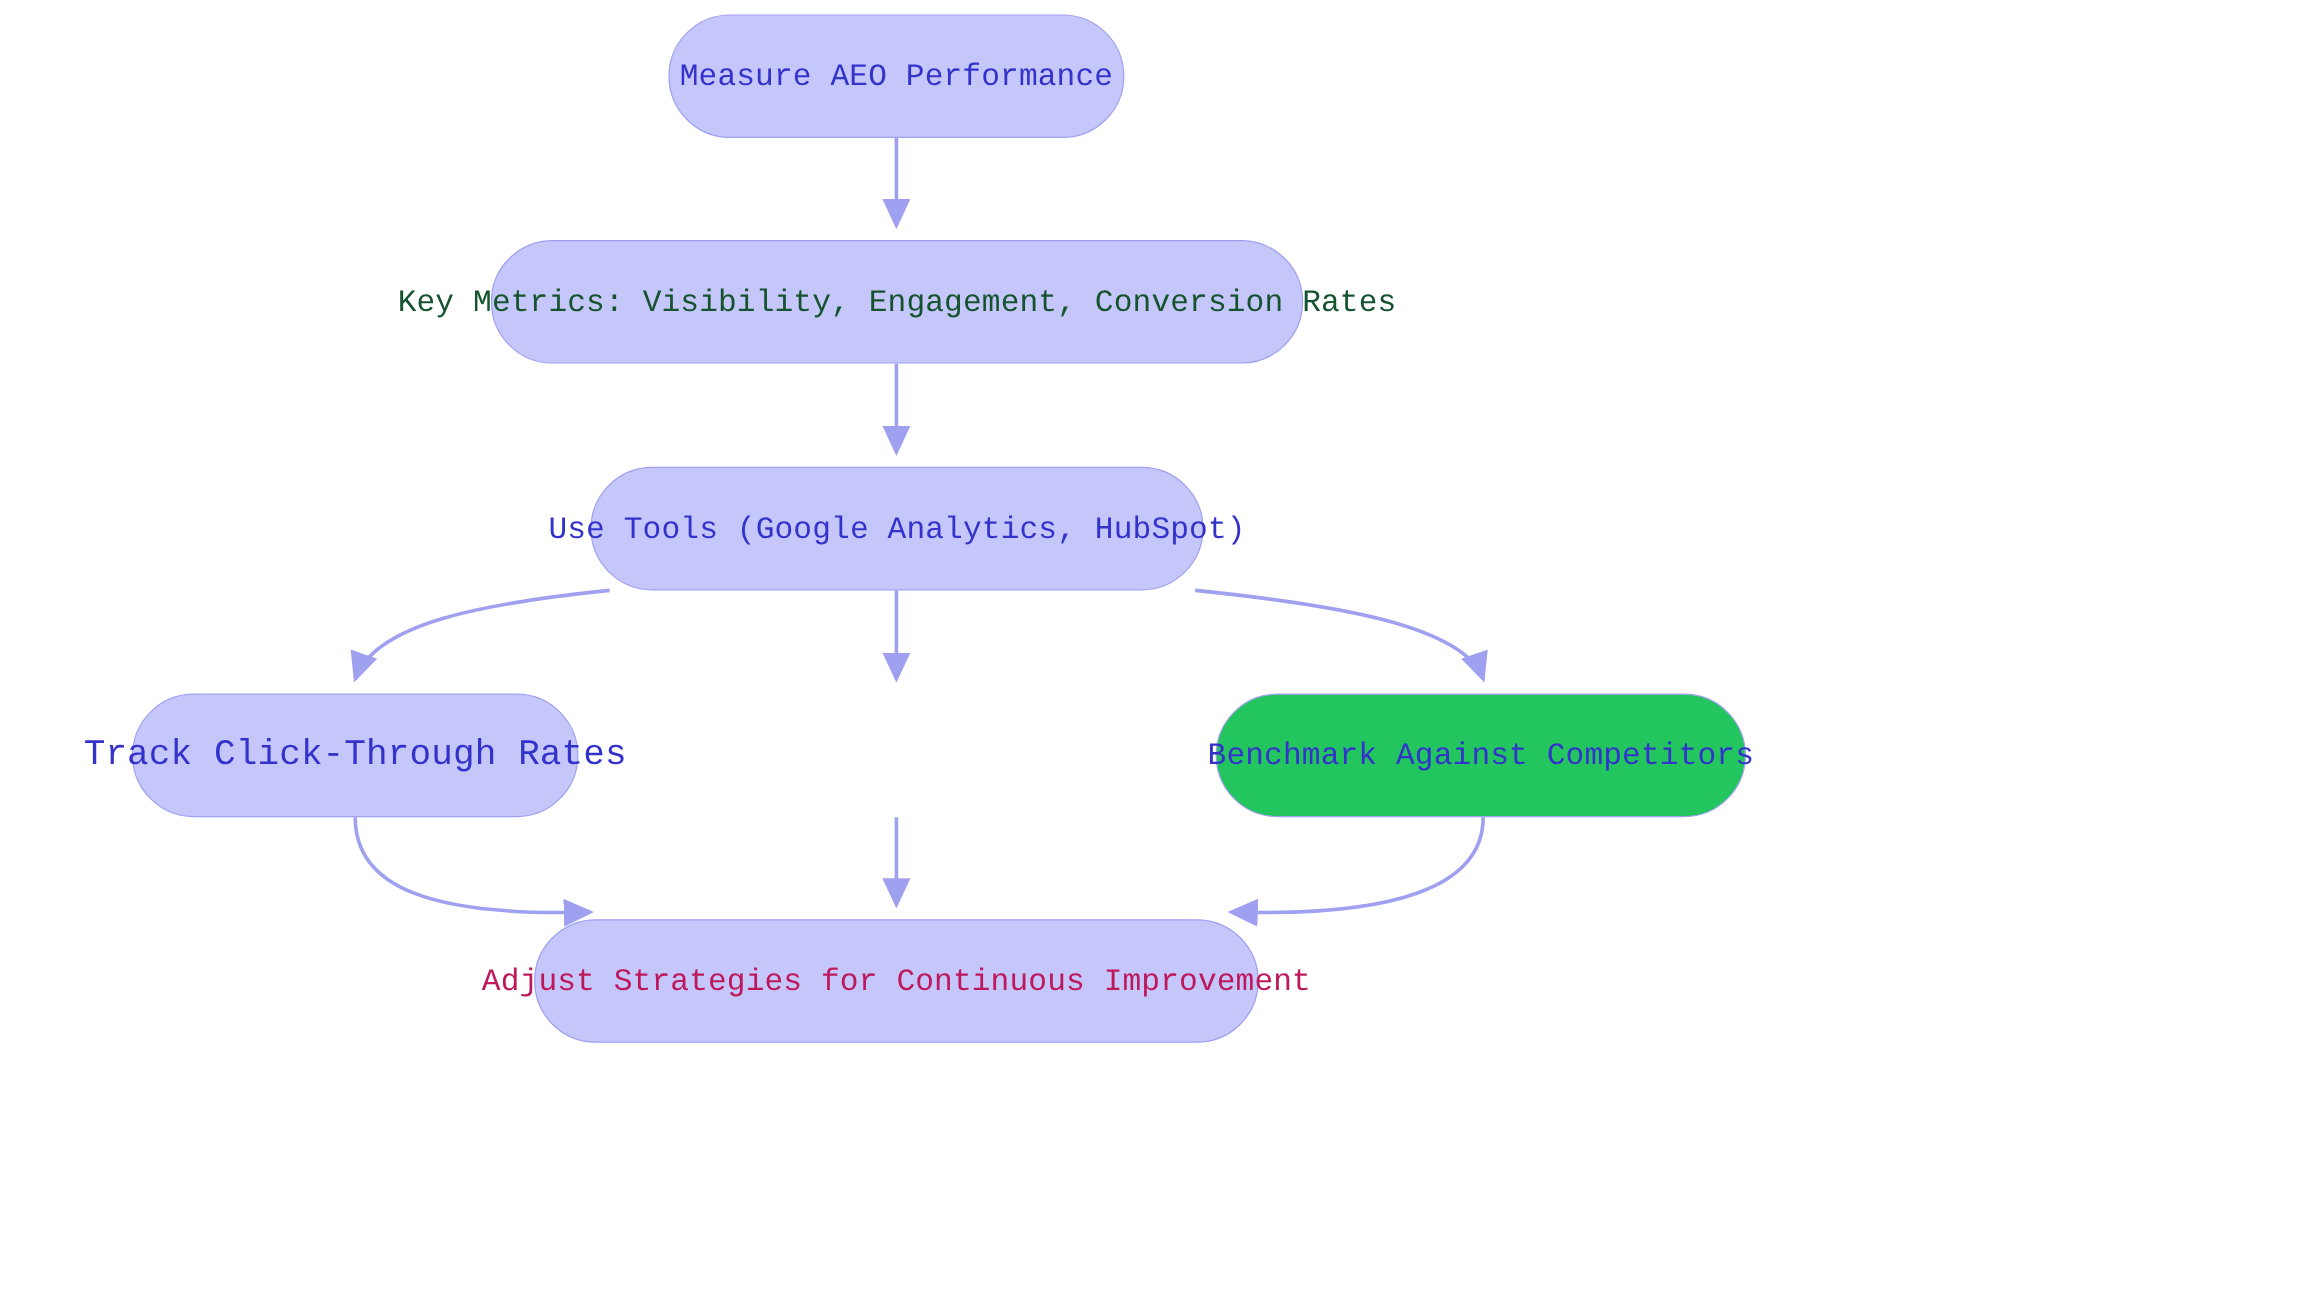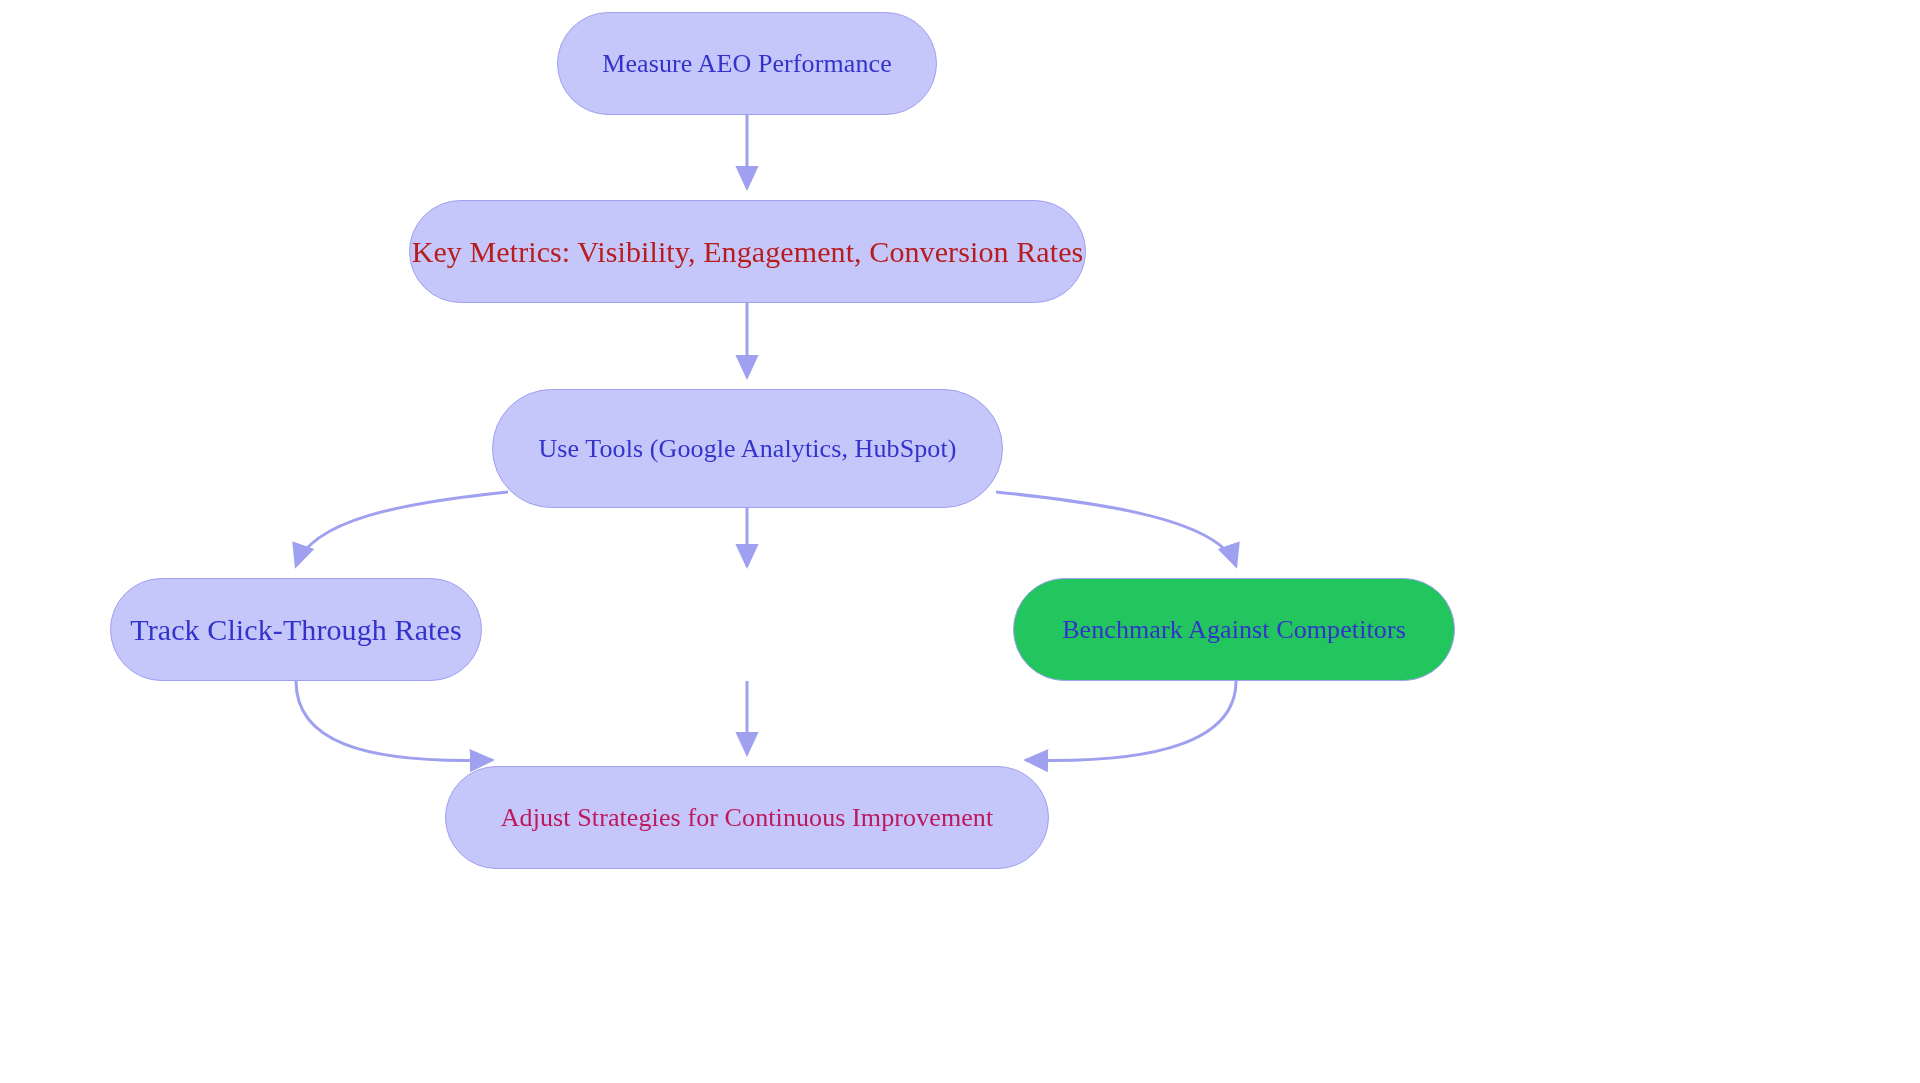--- a/index.html
+++ b/index.html
@@ -31,21 +31,21 @@
   .flow-node {
     position: absolute;
     box-sizing: border-box;
     display: flex;
     align-items: center;
     justify-content: center;
     background: #C5C6FA;
     border: 1.6px solid #9FA0F0;
     border-radius: 9999px;
     color: #3333CC;
-    font-family: Liberation Serif, serif;
+    font-family: Liberation Mono, monospace;
     font-weight: 400;
     white-space: nowrap;
     letter-spacing: 0.1px;
   }
   .flow-node .node-label {
     display: block;
     line-height: 1;
     padding: 0 10px;
   }
 </style>
@@ -75,25 +75,25 @@
 
     <path d="M 747 681 L 747 754" fill="none" stroke="#9FA0F0" stroke-width="3" marker-end="url(#arrowhead)"></path>
 
     <path d="M 1236 681 C 1236 740, 1160 764, 1026 760" fill="none" stroke="#9FA0F0" stroke-width="3" marker-end="url(#arrowhead)"></path>
   </svg>
 
   <div class="flow-node" style="left: 557px; top: 12px; width: 380px; height: 103px; font-size: 26px; background: rgb(197, 198, 250); border-color: rgb(159, 160, 240); color: rgb(51, 51, 204);">
     <span class="node-label">Measure AEO Performance</span>
   </div>
 
-  <div class="flow-node" style="left: 409px; top: 200px; width: 677px; height: 103px; font-size: 30px; background: rgb(197, 198, 250); border-color: rgb(159, 160, 240); color: #b91c1c; text-align: right;">
+  <div class="flow-node" style="left: 409px; top: 200px; width: 677px; height: 103px; font-size: 26px; background: rgb(197, 198, 250); border-color: rgb(159, 160, 240); color: #14532d; text-align: right;">
     <span class="node-label">Key Metrics: Visibility, Engagement, Conversion Rates</span>
   </div>
 
-  <div class="flow-node" style="left: 492px; top: 389px; width: 511px; height: 119px; font-size: 26px; background: rgb(197, 198, 250); border-color: rgb(159, 160, 240); color: rgb(51, 51, 204);">
+  <div class="flow-node" style="left: 492px; top: 389px; width: 511px; height: 103px; font-size: 26px; background: rgb(197, 198, 250); border-color: rgb(159, 160, 240); color: rgb(51, 51, 204);">
     <span class="node-label">Use Tools (Google Analytics, HubSpot)</span>
   </div>
 
   <div class="flow-node" style="left: 110px; top: 578px; width: 372px; height: 103px; font-size: 30px; background: rgb(197, 198, 250); border-color: rgb(159, 160, 240); color: rgb(51, 51, 204);">
     <span class="node-label">Track Click-Through Rates</span>
   </div>
 
 
   <div class="flow-node" style="left: 1013px; top: 578px; width: 442px; height: 103px; font-size: 26px; background: #22c55e; border-color: rgb(159, 160, 240); color: rgb(51, 51, 204);">
     <span class="node-label">Benchmark Against Competitors</span>

